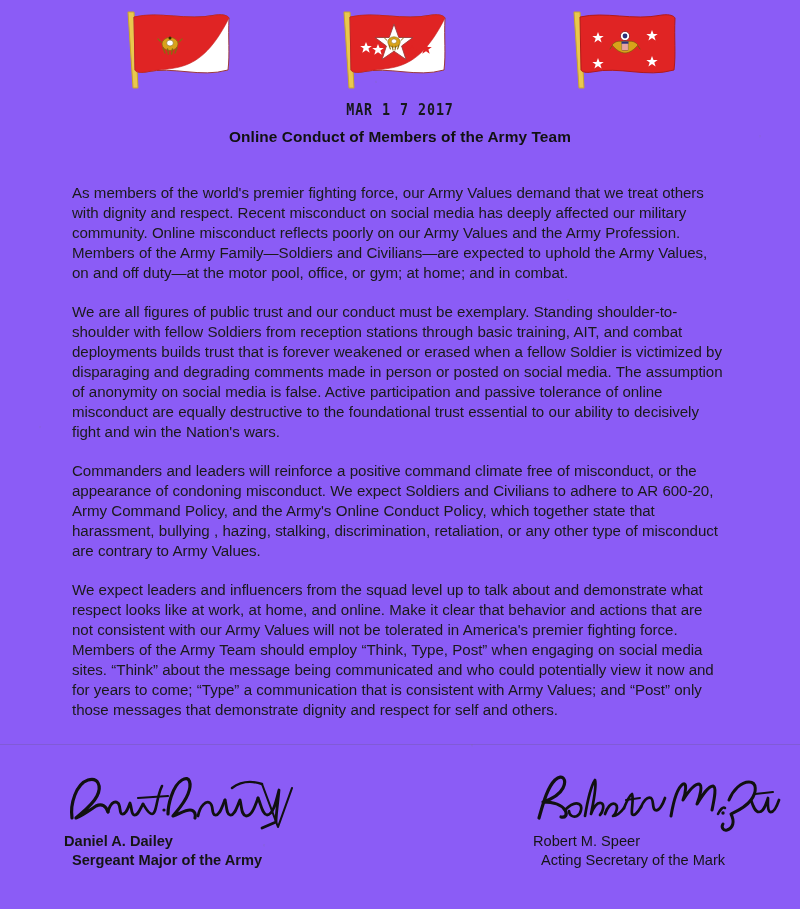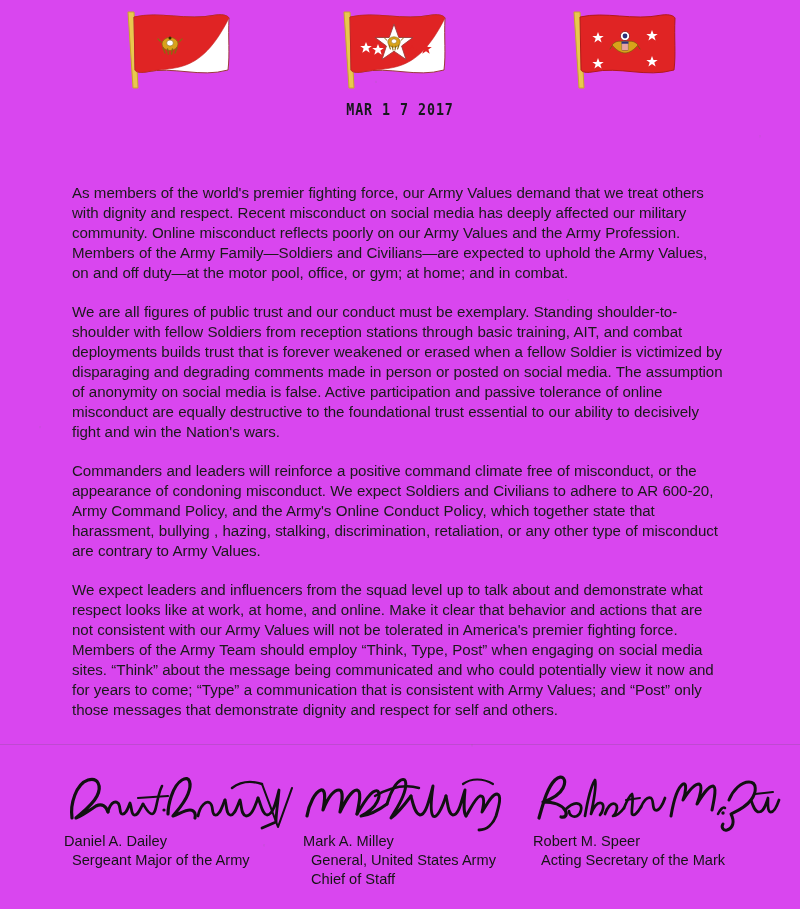--- a/index.html
+++ b/index.html
@@ -14,21 +14,21 @@
     position: relative;
     overflow: hidden;
     font-family: "Liberation Sans", sans-serif;
     color: #111111;
   }
 
   
   #page {
     position: absolute;
     inset: 0;
-    background: #d946ef;
+    background: #8b5cf6;
     overflow: hidden;
   }
   
   #page::after {
     content: "";
     position: absolute;
     inset: 0;
     pointer-events: none;
     background-image:
       radial-gradient(circle at 12% 21%, rgba(120,120,120,.16) 0 1px, transparent 1.5px),
@@ -129,21 +129,21 @@
     position: absolute;
     top: 770px;
     left: 0;
     width: 800px;
     height: 139px;
   }
   .sig-col {
     position: absolute;
     top: 0;
   }
-  .sig-col-1 { left: 64px;  width: 240px; }
+  .sig-col-1 { left: 64px;  width: 240px; font-weight: bold; }
   .sig-col-2 { left: 303px; width: 230px; }
   .sig-col-3 { left: 533px; width: 260px; }
 
   .sig-mark {
     height: 62px;
     position: relative;
   }
   .sig-mark svg { display: block; overflow: visible; }
 
   .sig-name {
@@ -237,20 +237,21 @@
           <path d="M-2 -1.2 L-2 5.5 M0 -1.2 L0 5.5 M2 -1.2 L2 5.5" stroke="#c01818" stroke-width=".8"></path>
           <path d="M-13 1 L-15 4 M13 1 L15 4" stroke="#7a5a0c" stroke-width="1" stroke-linecap="round"></path>
         </g>
       </svg>
     </div>
 
   </div>
 
   <div class="date-stamp">MAR 1 7 2017</div>
 
+  <div class="doc-title">Online Conduct of Members of the Army Team</div>
 
   <div class="body-block">
     <p class="para">As members of the world's premier fighting force, our Army Values demand that we treat others with dignity and respect.  Recent misconduct on social media has deeply affected our military community.  Online misconduct reflects poorly on our Army Values and the Army Profession.  Members of the Army Family—Soldiers and Civilians—are expected to uphold the Army Values, on and off duty—at the motor pool, office, or gym; at home; and in combat.</p>
     <p class="para">We are all figures of public trust and our conduct must be exemplary.  Standing shoulder-to-shoulder with fellow Soldiers from reception stations through basic training, AIT, and combat deployments builds trust that is forever weakened or erased when a fellow Soldier is victimized by disparaging and degrading comments made in person or posted on social media.  The assumption of anonymity on social media is false.  Active participation and passive tolerance of online misconduct are equally destructive to the foundational trust essential to our ability to decisively fight and win the Nation's wars.</p>
     <p class="para">Commanders and leaders will reinforce a positive command climate free of misconduct, or the appearance of condoning misconduct.  We expect Soldiers and Civilians to adhere to AR 600-20, Army Command Policy, and the Army's Online Conduct Policy, which together state that harassment, bullying , hazing, stalking, discrimination, retaliation, or any other type of misconduct are contrary to Army Values.</p>
     <p class="para">We expect leaders and influencers from the squad level up to talk about and demonstrate what respect looks like at work, at home, and online.  Make it clear that behavior and actions that are not consistent with our Army Values will not be tolerated in America's premier fighting force.  Members of the Army Team should employ “Think, Type, Post” when engaging on social media sites.  “Think” about the message being communicated and who could potentially view it now and for years to come; “Type” a communication that is consistent with Army Values; and “Post” only those messages that demonstrate dignity and respect for self and others.</p>
   </div>
 
   <div class="fold-line"></div>
 
@@ -277,47 +278,20 @@
             <path d="M168 18 C176 12, 186 10, 198 14" stroke-width="2.4"></path>
             <path d="M198 14 L214 57 L228 18" stroke-width="2.1"></path>
             <circle cx="100" cy="40" r="1.6" fill="#111111" stroke="none"></circle>
           </g>
         </svg>
       </div>
       <div class="sig-name">Daniel A. Dailey</div>
       <div class="sig-title">Sergeant Major of the Army</div>
     </div>
 
-    <div class="sig-col sig-col-2">
-      <div class="sig-mark">
-        <svg width="225" height="62" viewBox="0 0 225 62">
-          <g fill="none" stroke="#111111" stroke-linecap="round" stroke-linejoin="round">
-            <path d="M4 46 C6 34, 12 22, 18 20 C23 19, 22 30, 20 40
-                     C24 30, 30 20, 36 20 C41 20, 39 32, 37 42
-                     C42 32, 48 20, 54 20 C59 21, 56 34, 54 44" stroke-width="3.2"></path>
-            <path d="M54 44 C58 38, 64 26, 70 22 C76 18, 78 24, 74 32
-                     C70 40, 62 44, 58 46 C66 45, 76 40, 84 34" stroke-width="3"></path>
-            <path d="M84 34 C86 28, 90 14, 98 10 C104 7, 104 16, 100 26
-                     C96 36, 90 44, 88 48 C94 44, 102 34, 108 26" stroke-width="3"></path>
-            <path d="M72 26 C86 18, 102 14, 116 18" stroke-width="2.4"></path>
-            <path d="M108 26 C110 34, 112 44, 117 45 C123 45, 126 30, 130 16
-                     C128 30, 127 42, 130 46 C134 49, 139 38, 143 26" stroke-width="2.9"></path>
-            <path d="M143 26 C145 34, 145 44, 150 45 C156 45, 158 32, 162 20
-                     C161 32, 160 42, 163 46" stroke-width="2.9"></path>
-            <path d="M163 46 C167 40, 172 28, 177 26 C182 25, 181 34, 179 42
-                     C184 34, 189 24, 194 24 C199 25, 196 36, 193 46
-                     C190 54, 184 60, 176 60" stroke-width="2.9"></path>
-            <path d="M160 14 C168 8, 180 8, 190 14" stroke-width="2.2"></path>
-          </g>
-        </svg>
-      </div>
-      <div class="sig-name">Mark A. Milley</div>
-      <div class="sig-title">General, United States Army</div>
-      <div class="sig-title">Chief of Staff</div>
-    </div>
 
     <div class="sig-col sig-col-3">
       <div class="sig-mark">
         <svg width="250" height="62" viewBox="0 0 250 62">
           <g fill="none" stroke="#111111" stroke-linecap="round" stroke-linejoin="round">
             <path d="M6 48 C10 34, 14 18, 22 10 C30 3, 34 10, 30 18
                      C26 26, 16 30, 10 32 C18 32, 28 34, 32 40 C35 45, 32 48, 28 47" stroke-width="3.2"></path>
             <path d="M32 40 C36 36, 42 32, 46 34 C50 36, 48 44, 44 46 C40 48, 36 45, 36 41" stroke-width="2.7"></path>
             <path d="M52 46 C54 34, 58 16, 62 10 C64 16, 60 34, 58 44 C60 38, 64 32, 68 33
                      C72 34, 70 42, 67 45" stroke-width="2.7"></path>

